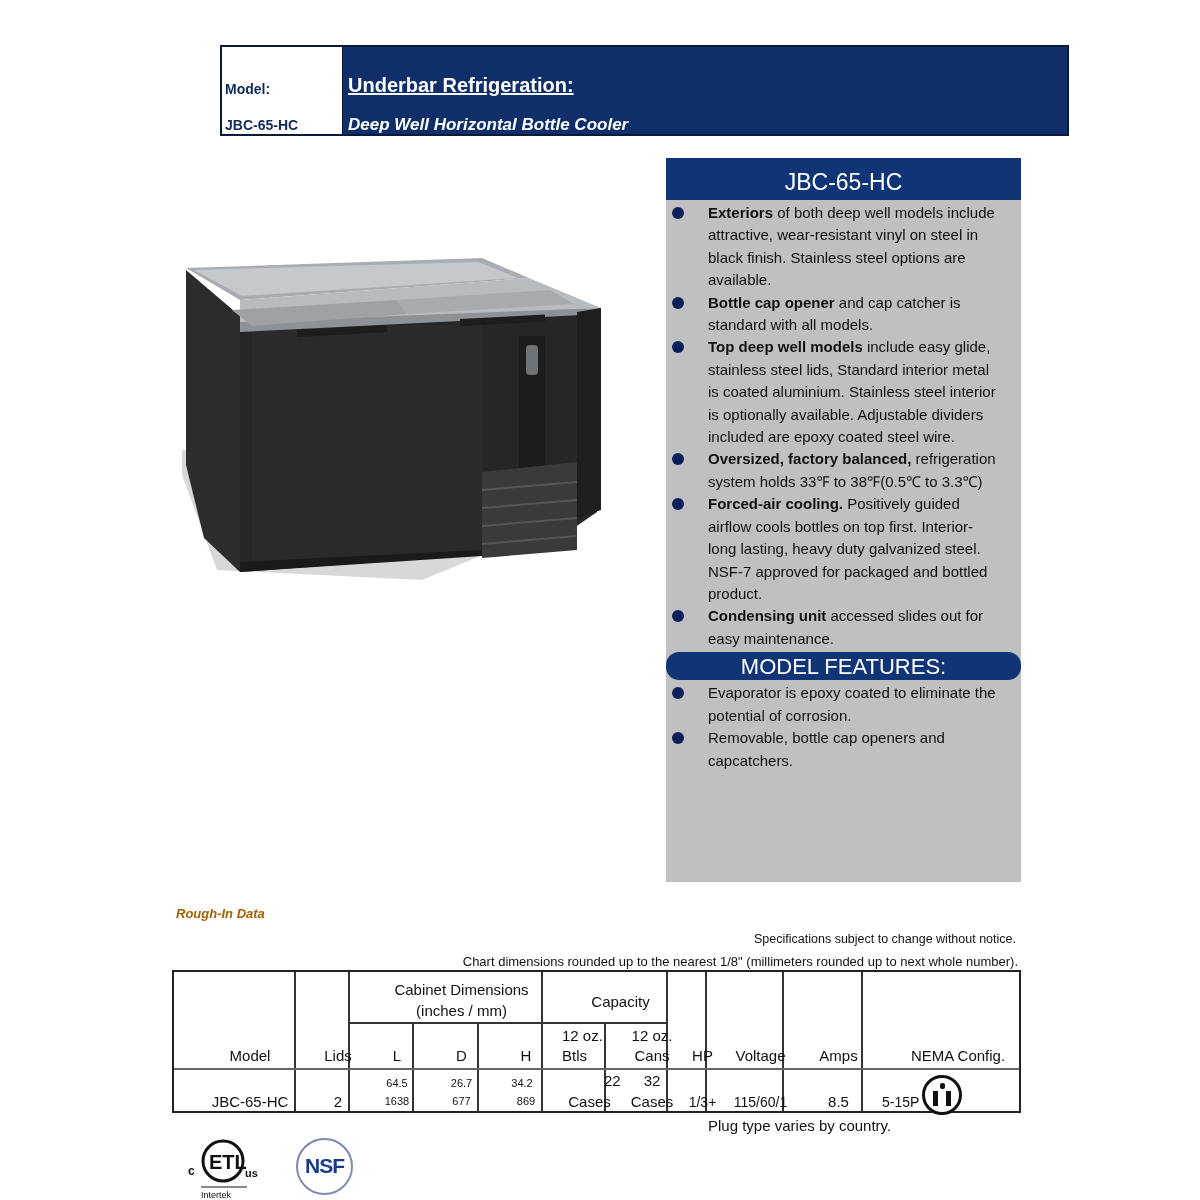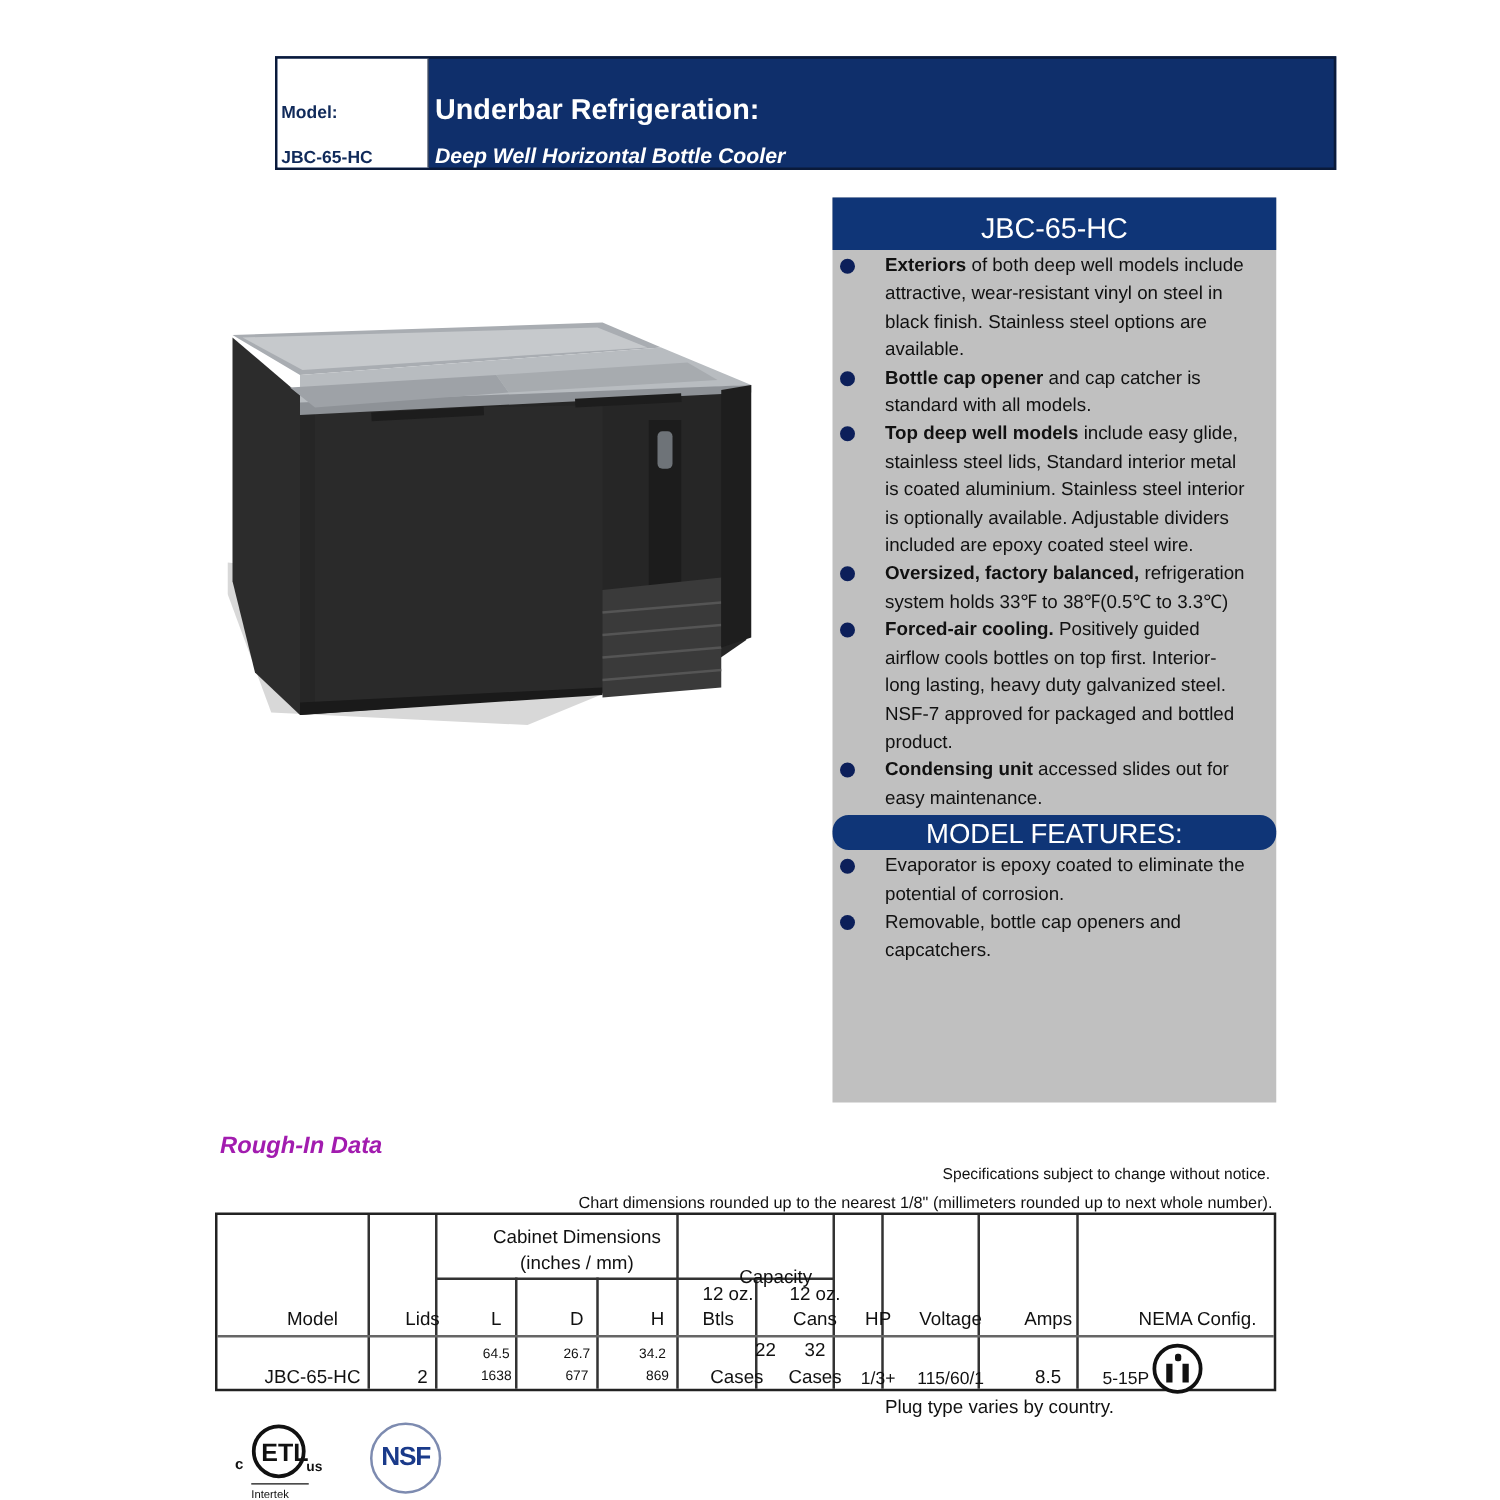--- a/index.html
+++ b/index.html
@@ -4,38 +4,38 @@
   <style>
     * { box-sizing: border-box; margin: 0; padding: 0; }
     html, body { width: 1200px; height: 1200px; background: #ffffff; overflow: hidden; }
     body { position: relative; font-family: "Liberation Sans", sans-serif; color: #111; }
 
     
     .hdr { position: absolute; left: 172px; top: 45px; width: 849px; height: 91px; background: #0f2f6b; border: 2px solid #0a1a3a; margin-left: 48px; }
     .hdr-model { position: absolute; left: 0; top: 0; width: 121px; height: 100%; background: #ffffff; border-right: 1px solid #0a1a3a; }
     .hdr-model .lbl { position: absolute; left: 3px; top: 34px; font-size: 14px; font-weight: bold; color: #102a5a; }
     .hdr-model .val { position: absolute; left: 3px; top: 70px; font-size: 14px; font-weight: bold; color: #102a5a; }
-    .hdr-title { position: absolute; left: 126px; top: 27px; font-size: 23px; font-weight: bold; color: #ffffff; }
+    .hdr-title { position: absolute; left: 126px; top: 27px; font-size: 20px; font-weight: bold; color: #ffffff; text-decoration: underline; }
     .hdr-sub { position: absolute; left: 126px; top: 68px; font-size: 17px; font-weight: bold; font-style: italic; color: #ffffff; }
 
     
     .product { position: absolute; left: 182px; top: 250px; width: 420px; height: 330px; }
 
     
     .panel { position: absolute; left: 666px; top: 158px; width: 355px; height: 724px; background: #c0c0c0; }
     .panel-hdr { height: 42px; background: #0f3577; color: #ffffff; font-size: 23px; text-align: center; line-height: 48px; }
     .panel-sub-hdr { height: 28px; background: #0f3577; color: #ffffff; font-size: 22px; text-align: center; line-height: 30px; margin-top: 2px; border-radius: 13px; }
     .flist { list-style: none; padding: 2px 16px 0 0; }
     .flist li { position: relative; padding-left: 42px; padding-right: 6px; font-size: 15px; line-height: 22.4px; color: #111; }
     .flist li .dot { position: absolute; left: 6px; top: 5px; width: 12px; height: 12px; border-radius: 50%; background: #0c1f5a; }
     .flist li b { font-weight: bold; }
     .flist2 li { line-height: 22.5px; }
 
     
-    .rough-title { position: absolute; left: 176px; top: 906px; font-size: 19px; font-weight: bold; font-style: italic; color: #a21caf; }
+    .rough-title { position: absolute; left: 176px; top: 906px; font-size: 13px; font-weight: bold; font-style: italic; color: #a16207; }
     .note1 { position: absolute; right: 184px; top: 932px; font-size: 12.5px; color: #111; }
     .note2 { position: absolute; right: 182px; top: 954px; font-size: 13px; color: #111; }
 
     
     .tbl { position: absolute; left: 172px; top: 970px; width: 849px; height: 143px; border: 2px solid #222; }
     .vl { position: absolute; top: 0; bottom: 0; width: 2px; background: #333; }
     .hl { position: absolute; height: 2px; background: #555; }
     .cell { position: absolute; font-size: 15px; color: #111; text-align: center; line-height: 20px; margin-left: 16px; }
     .cell.small { font-size: 11px; line-height: 18px; }
 
@@ -132,21 +132,21 @@
   <div class="vl" style="left:492px"></div>
   <div class="vl" style="left:531px"></div>
   <div class="vl" style="left:608px"></div>
   <div class="vl" style="left:687px"></div>
 
   <div class="hl" style="left:174px; width:320px; top:50px; background:#333"></div>
   <div class="hl" style="left:0; right:0; top:96px; background:#666"></div>
 
   <div class="cell" style="left:176px; width:191px; top:8px;">Cabinet Dimensions</div>
   <div class="cell" style="left:176px; width:191px; top:29px;">(inches / mm)</div>
-  <div class="cell" style="left:369px; width:123px; top:40px;">Capacity</div>
+  <div class="cell" style="left:369px; width:123px; top:20px;">Capacity</div>
 
   <div class="cell" style="left:0; width:120px; top:74px;">Model</div>
   <div class="cell" style="left:122px; width:52px; top:74px;">Lids</div>
   <div class="cell" style="left:176px; width:62px; top:74px;">L</div>
   <div class="cell" style="left:240px; width:63px; top:74px;">D</div>
   <div class="cell" style="left:305px; width:62px; top:74px;">H</div>
   <div class="cell" style="left:372px; top:54px; text-align:left;">12 oz.</div>
   <div class="cell" style="left:372px; top:74px; text-align:center;">Btls</div>
   <div class="cell" style="left:432px; width:60px; top:54px;">12 oz.</div>
   <div class="cell" style="left:432px; width:60px; top:74px;">Cans</div>

